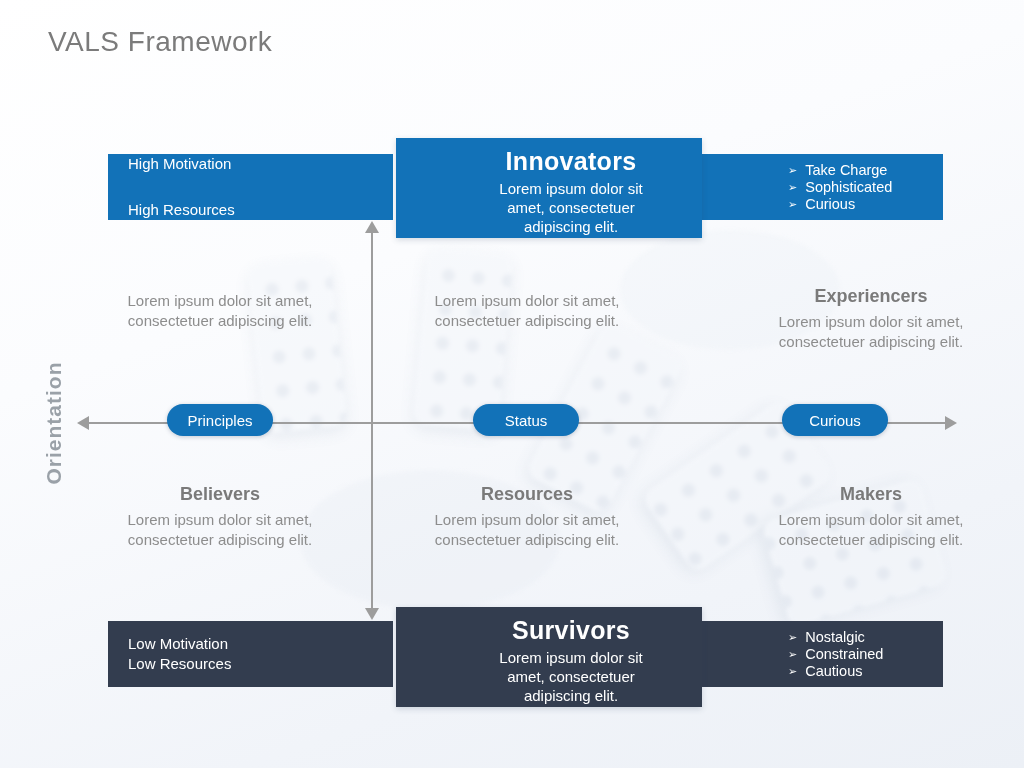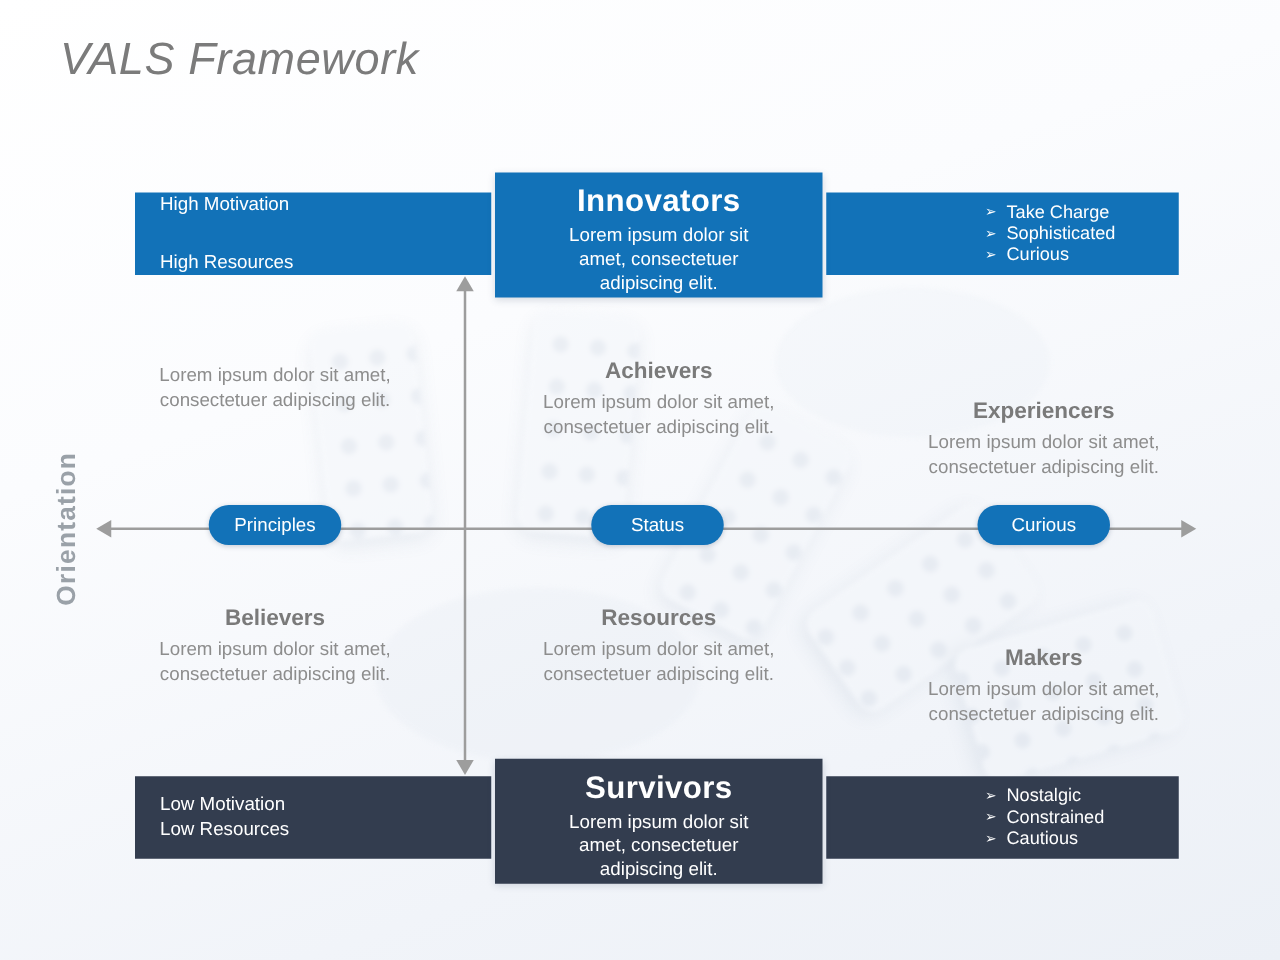--- a/index.html
+++ b/index.html
@@ -21,21 +21,21 @@
     border-radius:14px;
     box-shadow:0 6px 14px rgba(150,165,185,.35);
     background-image:radial-gradient(circle,#d8dfe9 6px,transparent 7px);
     background-size:30px 34px;
     background-position:8px 10px;
   }
   .blob{position:absolute;border-radius:50%;background:#e2e8f0;}
 
   .title{
     position:absolute;left:48px;top:26px;
-    font-size:36px;color:#7b7b7b;letter-spacing:.5px;font-style:italic;
+    font-size:28px;color:#7b7b7b;letter-spacing:.5px;
   }
 
   
   .bar{
     position:absolute;height:66px;
     display:flex;flex-direction:column;justify-content:center;
     color:#ffffff;font-size:15px;line-height:20px;
   }
   .bar.blue{background:#1272B8;}
   .bar.dark{background:#333D4F;}
@@ -44,20 +44,21 @@
   #bar-bottom-left{left:108px;top:621px;width:285px;padding-left:20px;box-sizing:border-box;}
   #bar-bottom-right{left:661px;top:621px;width:282px;padding-left:127px;box-sizing:border-box;}
 
   .bullet-row{display:flex;align-items:center;gap:8px;font-size:14.5px;line-height:17px;}
   .bullet-glyph{font-size:11px;line-height:17px;}
 
   .center-box{
     position:absolute;left:396px;width:262px;height:100px;
     color:#fff;text-align:center;z-index:3;
     box-shadow:0 2px 6px rgba(40,60,90,.18);
+    padding-left:44px;
   }
   .center-box.blue{background:#1272B8;top:138px;}
   .center-box.dark{background:#333D4F;top:607px;}
   .center-box .box-title{font-size:25px;font-weight:bold;margin-top:9px;letter-spacing:.3px;}
   .center-box .box-body{font-size:15px;line-height:19px;max-width:180px;margin:3px auto 0;}
 
   
   .axis{position:absolute;background:#9d9d9d;z-index:1;}
   #v-axis{left:371px;top:232px;width:2px;height:378px;}
   #h-axis{left:88px;top:422px;width:858px;height:2px;}
@@ -80,21 +81,21 @@
 
   .segment{
     position:absolute;width:230px;text-align:center;z-index:2;
   }
   .segment .seg-title{font-size:18px;font-weight:bold;color:#7a7a7a;}
   .segment .seg-body{font-size:15px;line-height:19.5px;color:#8d8d8d;max-width:192px;margin:5px auto 0;}
   .row-upper{top:286px;}
   .row-lower{top:484px;}
   .col-1{left:105px;}
   .col-2{left:412px;}
-  .col-3{left:720px;margin-top:32px;}
+  .col-3{left:756px;}
 
   #y-axis-label{
     position:absolute;left:-43px;top:408px;width:200px;height:30px;
     text-align:center;font-size:21px;font-weight:bold;color:#9aa1a8;
     letter-spacing:1px;transform:rotate(-90deg);
   }
 </style>
 </head>
 <body>
 
@@ -143,21 +144,20 @@
     <div class="bullet-row">
       <span class="bullet-glyph">➢</span>
       <span>Curious</span>
     </div>
   </div>
 
   <div class="segment row-upper col-1">
     <div class="seg-body">Lorem ipsum dolor sit amet, consectetuer adipiscing elit.</div>
   </div>
   <div class="segment row-upper col-2">
-    <div class="seg-title">Achievers</div>
     <div class="seg-body">Lorem ipsum dolor sit amet, consectetuer adipiscing elit.</div>
   </div>
   <div class="segment row-upper col-3">
     <div class="seg-title">Experiencers</div>
     <div class="seg-body">Lorem ipsum dolor sit amet, consectetuer adipiscing elit.</div>
   </div>
 
   <div class="oval" id="oval-principles">
     <span>Principles</span>
   </div>

